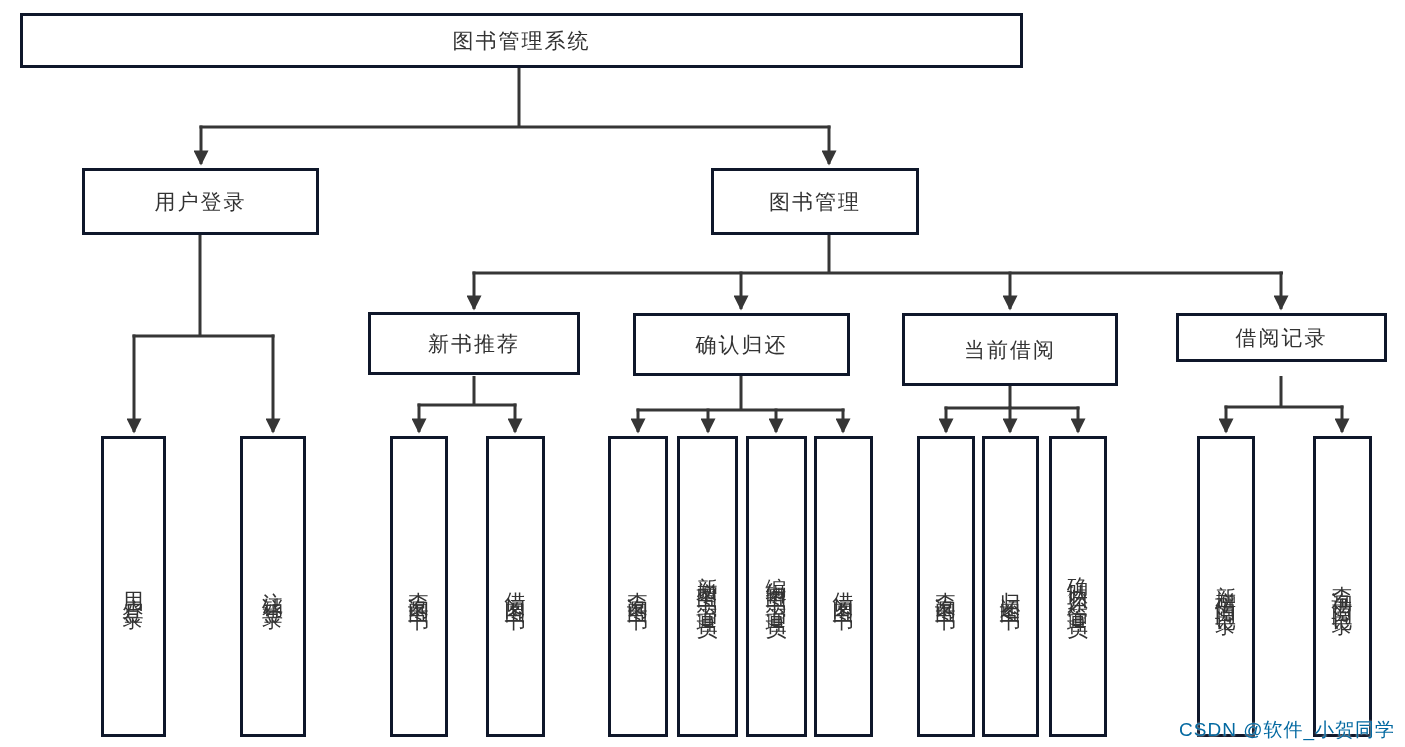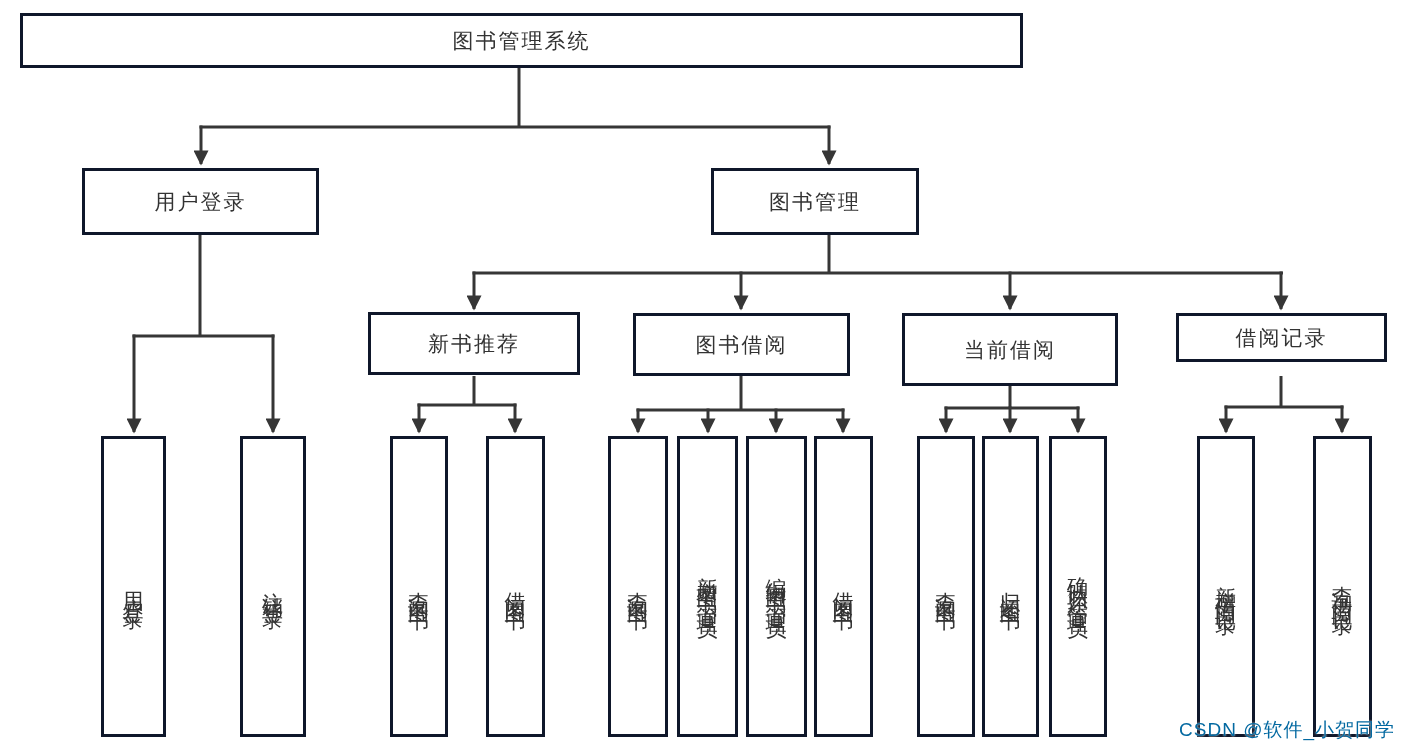--- a/index.html
+++ b/index.html
@@ -149,21 +149,21 @@
     <span class="lbl-h">用户登录</span>
   </div>
   <div class="box" id="n-book-mgmt">
     <span class="lbl-h">图书管理</span>
   </div>
 
   <div class="box" id="n-new-book-rec">
     <span class="lbl-h">新书推荐</span>
   </div>
   <div class="box" id="n-book-borrow">
-    <span class="lbl-h">图书借阅</span>
+    <span class="lbl-h">确认归还</span>
   </div>
   <div class="box" id="n-current-borrow">
     <span class="lbl-h">当前借阅</span>
   </div>
   <div class="box" id="n-borrow-record">
     <span class="lbl-h">借阅记录</span>
   </div>
 
   <div class="box leaf" id="l-user-login">
     <span class="lbl-v">用户登录</span>

